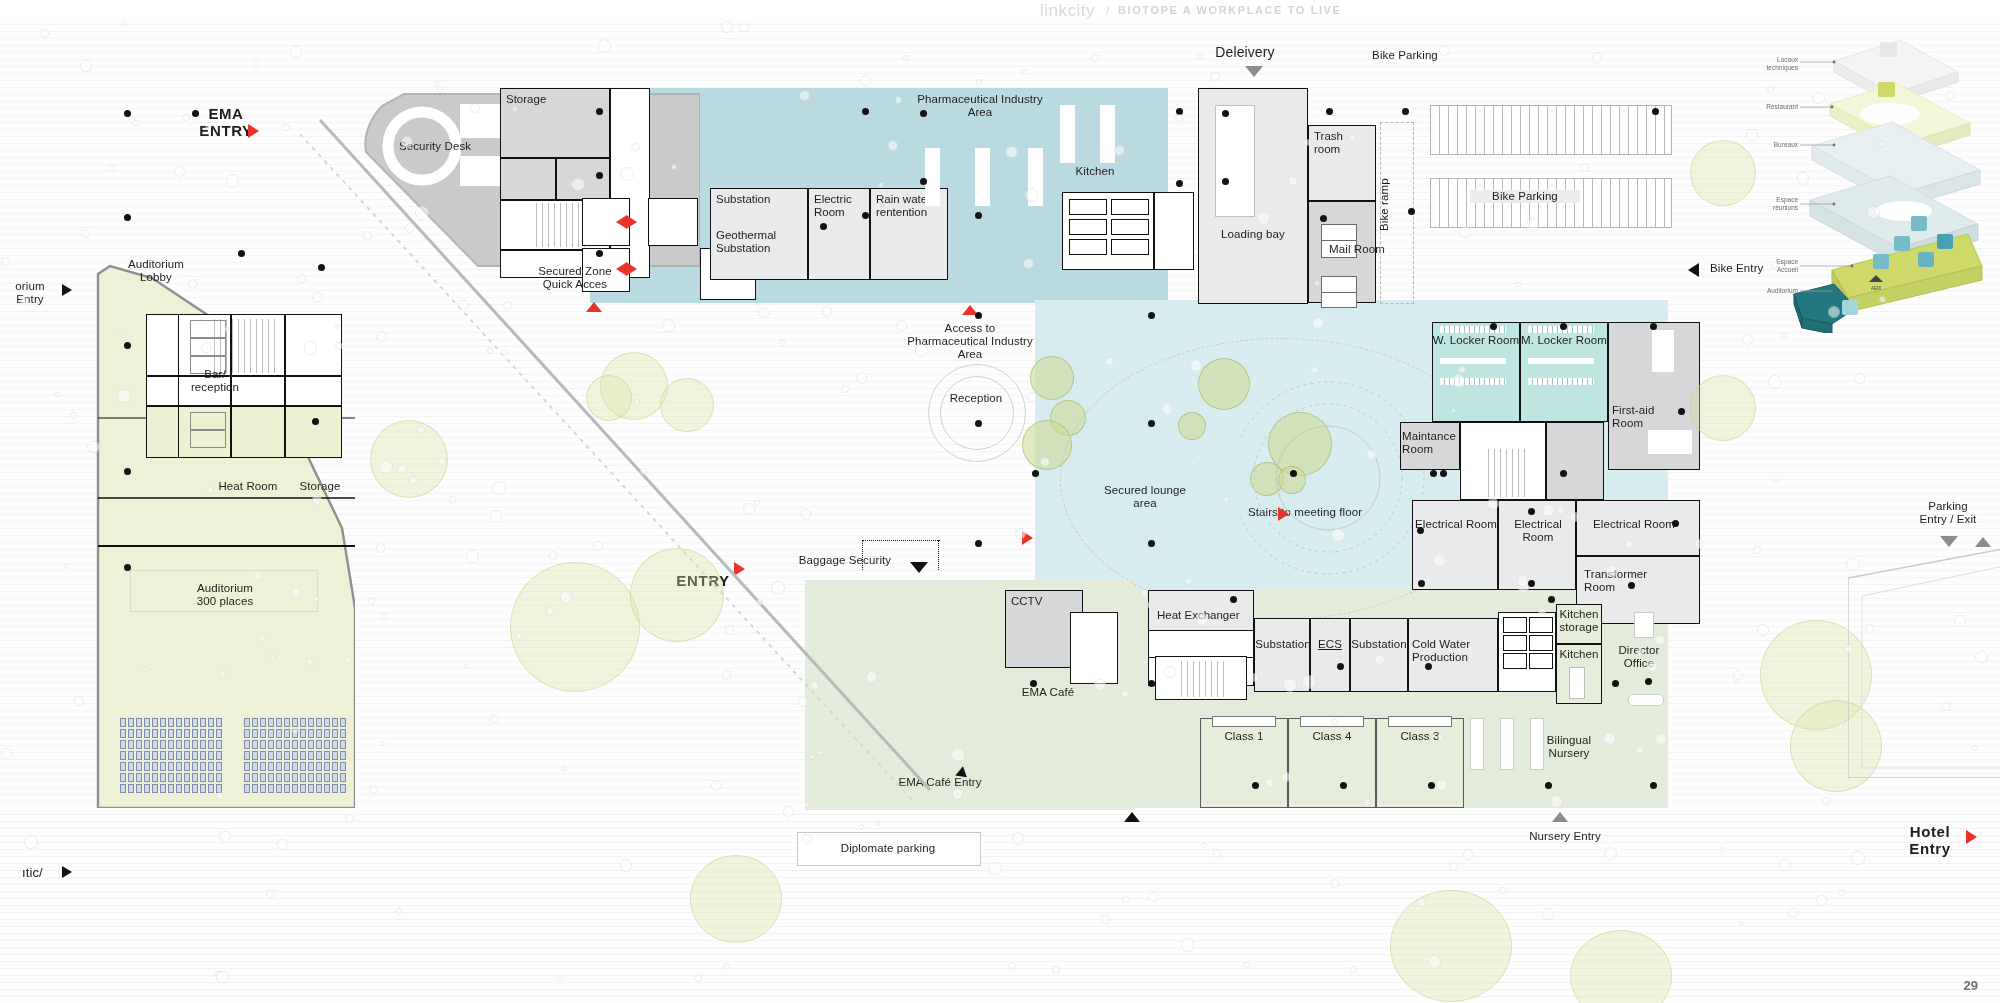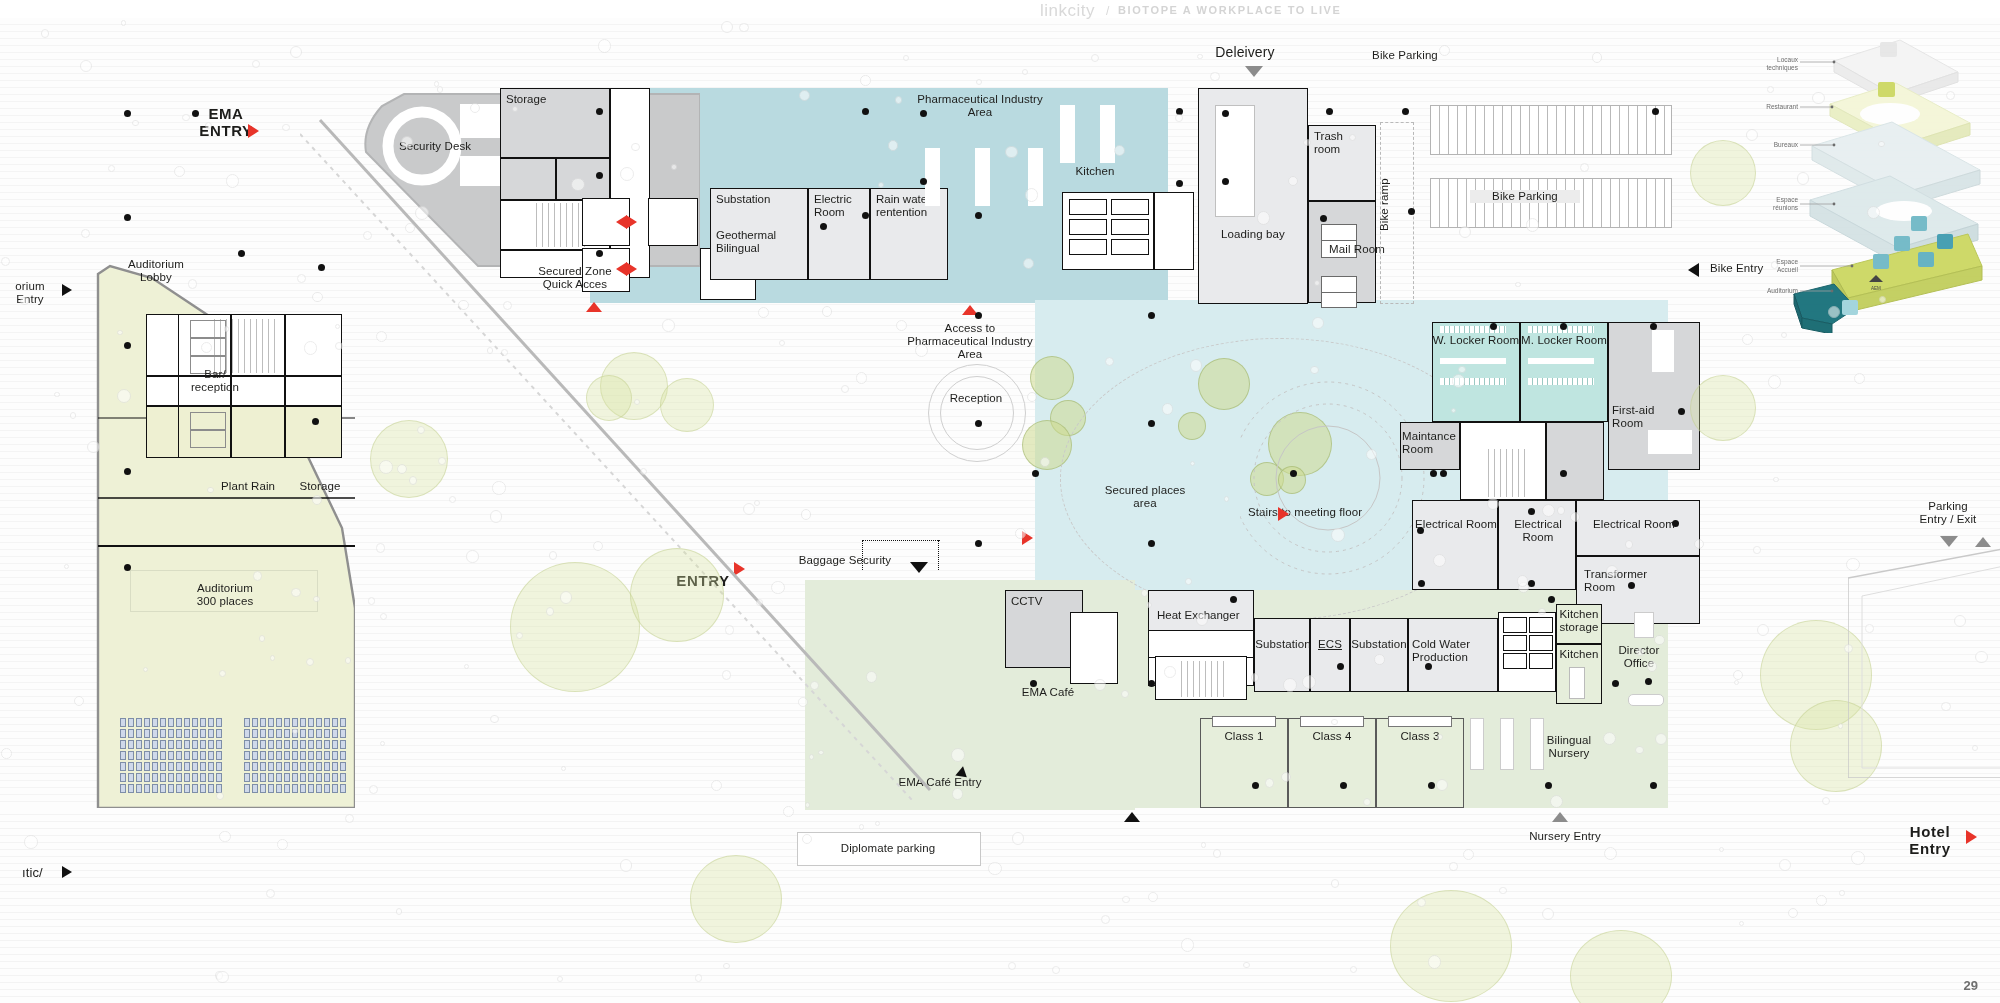--- a/index.html
+++ b/index.html
@@ -151,21 +151,21 @@
 
     <div class="abs" style="left:10px;top:392px;width:253px;height:228px;">
       <div class="abs" style="left:28px;top:0px;width:186px;height:40px;border:1px solid #d9ddc4;"></div>
     </div>
   </div>
 
   <div class="lbl" style="left:96px;top:258px;width:120px;">Auditorium
 Lobby</div>
   <div class="lbl" style="left:180px;top:368px;width:70px;">Bar/
 reception</div>
-  <div class="lbl" style="left:200px;top:480px;width:96px;">Plant Rain</div>
+  <div class="lbl" style="left:200px;top:480px;width:96px;">Heat Room</div>
   <div class="lbl" style="left:285px;top:480px;width:70px;">Storage</div>
   <div class="lbl" style="left:160px;top:582px;width:130px;">Auditorium
 300 places</div>
 
   <div class="abs" id="seatgrid" style="left:120px;top:718px;width:226px;height:80px;">
       <div class="seat" style="left: 0px; top: 0px;"></div>
       <div class="seat" style="left: 124px; top: 0px;"></div>
       <div class="seat" style="left: 8px; top: 0px;"></div>
       <div class="seat" style="left: 132px; top: 0px;"></div>
       <div class="seat" style="left: 16px; top: 0px;"></div>
@@ -376,21 +376,21 @@
   <div class="tri-l" style="left:616px;top:215px;border-right-color:#e8342a;"></div>
   <div class="tri-l" style="left:616px;top:262px;border-right-color:#e8342a;"></div>
 
   <div class="lbl" style="left:505px;top:265px;width:140px;">Secured Zone
 Quick Acces</div>
   <div class="tri-u" style="left:586px;top:302px;border-bottom-color:#e8342a;"></div>
 
   <div class="room tech" style="left:710px;top:188px;width:98px;height:92px;">
     <div class="rl">Substation</div>
     <div class="rl" style="top:40px;">Geothermal
-Bilingual</div>
+Substation</div>
   </div>
   <div class="room tech" style="left:808px;top:188px;width:62px;height:92px;">
     <div class="rl">Electric
 Room</div>
   </div>
   <div class="room tech" style="left:870px;top:188px;width:78px;height:92px;">
     <div class="rl">Rain water
 rentention</div>
   </div>
   <div class="dot" style="left:820px;top:223px;"></div>
@@ -449,21 +449,21 @@
   <div class="tri-l" style="left:1688px;top:263px;"></div>
 
   <div class="lbl" style="left:880px;top:322px;width:180px;">Access to
 Pharmaceutical Industry
 Area</div>
   <div class="tri-u" style="left:962px;top:305px;border-bottom-color:#e8342a;"></div>
   <div class="circ" style="left:928px;top:364px;width:96px;height:96px;"></div>
   <div class="circ" style="left:940px;top:376px;width:72px;height:72px;"></div>
   <div class="lbl" style="left:944px;top:392px;width:64px;">Reception</div>
 
-  <div class="lbl" style="left:1090px;top:484px;width:110px;">Secured places
+  <div class="lbl" style="left:1090px;top:484px;width:110px;">Secured lounge
 area</div>
   <div class="lbl" style="left:1230px;top:506px;width:150px;">Stairs to meeting floor</div>
   <div class="tri-r" style="left:1278px;top:507px;"></div>
   <div class="tri-r" style="left:1022px;top:531px;"></div>
 
   <div class="tree" style="left:1030px;top:356px;width:42px;height:42px;"></div>
   <div class="tree" style="left:1050px;top:400px;width:34px;height:34px;"></div>
   <div class="tree" style="left:1022px;top:420px;width:48px;height:48px;"></div>
   <div class="tree" style="left:1198px;top:358px;width:50px;height:50px;"></div>
   <div class="tree" style="left:1268px;top:412px;width:62px;height:62px;"></div>

